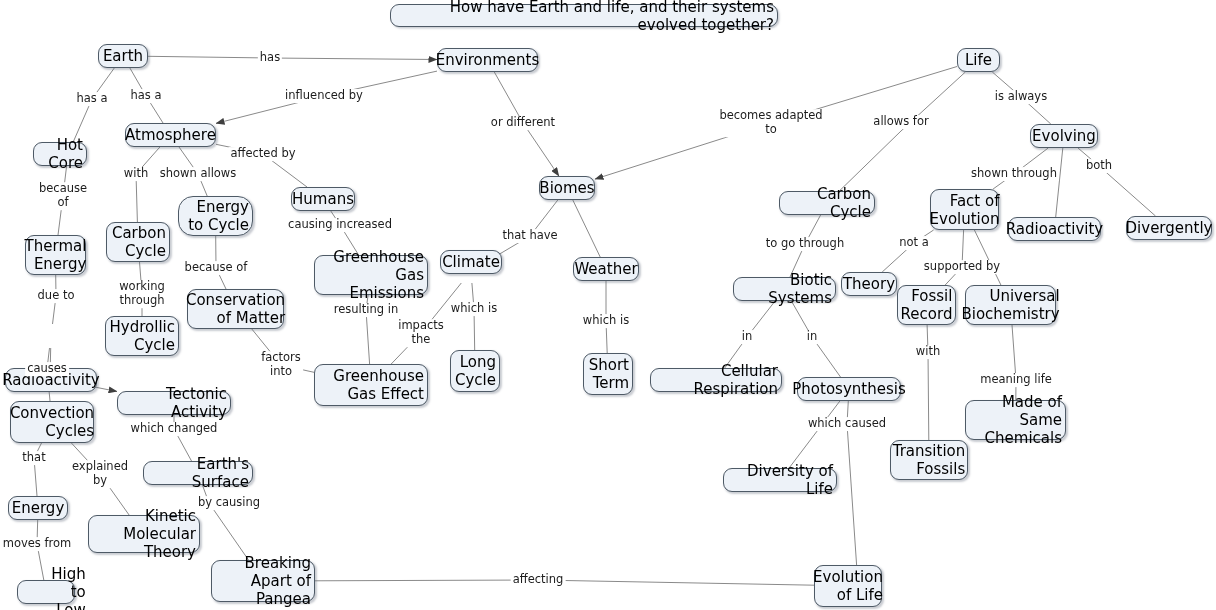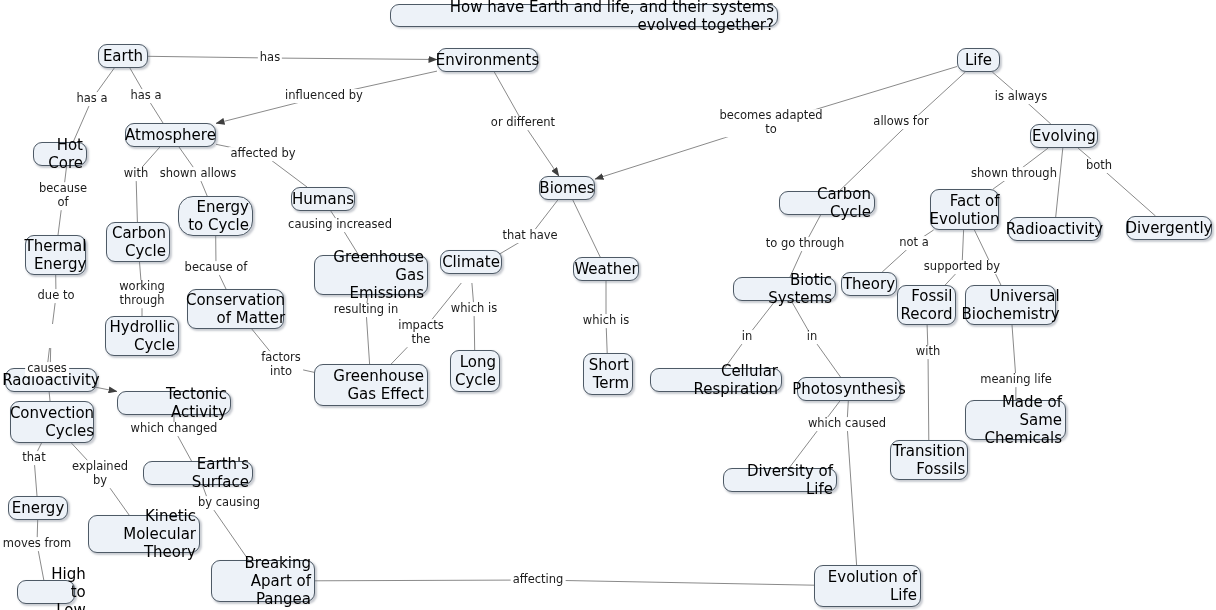--- a/index.html
+++ b/index.html
@@ -118,21 +118,21 @@
       <div class="node" style="left: 797px; top: 377px; width: 104px; height: 24px;">Photosynthesis</div>
       <div class="node" style="left: 10px; top: 401px; width: 84px; height: 42px;">Convection Cycles</div>
       <div class="node" style="left: 117px; top: 391px; width: 114px; height: 24px;">Tectonic Activity</div>
       <div class="node" style="left: 965px; top: 400px; width: 101px; height: 40px;">Made of Same Chemicals</div>
       <div class="node" style="left: 890px; top: 440px; width: 78px; height: 40px;">Transition Fossils</div>
       <div class="node" style="left: 723px; top: 468px; width: 114px; height: 24px;">Diversity of Life</div>
       <div class="node" style="left: 8px; top: 496px; width: 60px; height: 24px;">Energy</div>
       <div class="node" style="left: 88px; top: 515px; width: 112px; height: 38px;">Kinetic Molecular Theory</div>
       <div class="node" style="left: 143px; top: 461px; width: 110px; height: 24px;">Earth's Surface</div>
       <div class="node" style="left: 211px; top: 560px; width: 104px; height: 42px;">Breaking Apart of Pangea</div>
-      <div class="node" style="left: 814px; top: 565px; width: 107px; height: 42px;">Evolution of Life</div>
+      <div class="node" style="left: 814px; top: 565px; width: 68px; height: 42px;">Evolution of Life</div>
       <div class="node" style="left: 17px; top: 580px; width: 58px; height: 24px; padding-left: 48px;">High to Low</div>
     </div>
   <div id="labels-layer">
       <div class="edge-label" style="left: 270px; top: 58px;">has</div>
       <div class="edge-label" style="left: 92px; top: 99px;">has a</div>
       <div class="edge-label" style="left: 146px; top: 96px;">has a</div>
       <div class="edge-label" style="left: 324px; top: 96px;">influenced by</div>
       <div class="edge-label" style="left: 523px; top: 123px;">or different</div>
       <div class="edge-label" style="left: 1021px; top: 97px;">is always</div>
       <div class="edge-label" style="left: 771px; top: 123px;">becomes adapted

